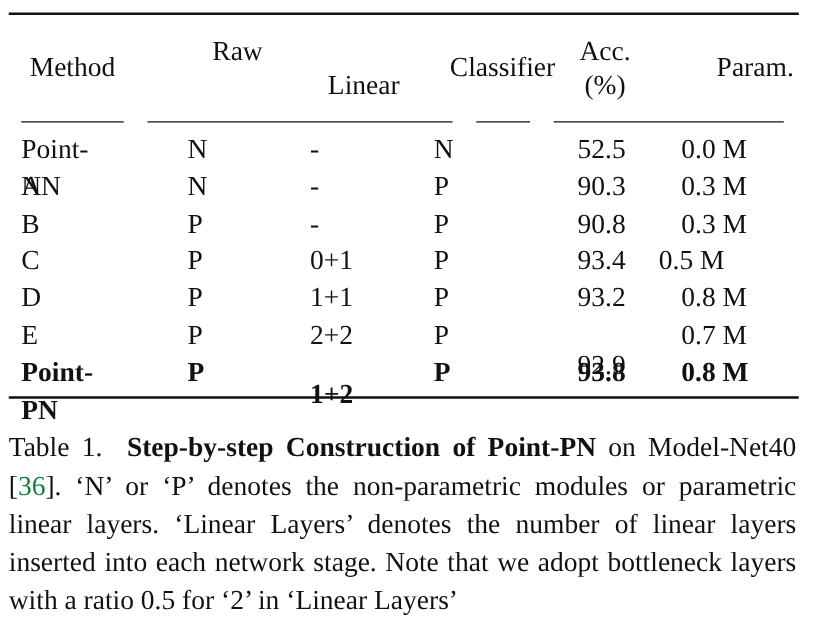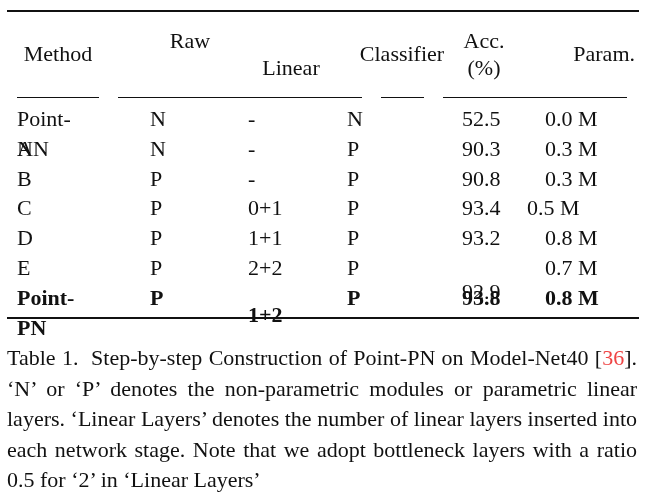--- a/index.html
+++ b/index.html
@@ -11,22 +11,22 @@
   .toprule { left: 7px; top: 10px; width: 632px; height: 2px; }
   .botrule { left: 7px; top: 317px; width: 632px; height: 2px; }
   .midrule { top: 97px; height: 1px; }
   .hdr { position: absolute; font-size: 22px; line-height: 27px; text-align: center; }
   .cell { position: absolute; font-size: 22px; line-height: 30px; text-align: left; }
   .bold { font-weight: bold; }
   .caption {
     position: absolute; left: 7px; top: 343px; width: 630px;
     font-size: 22px; line-height: 30.5px; text-align: justify;
   }
-  .caption .cite { color: #ef4444; }
-  .caption b { font-weight: normal; }
+  .caption .cite { color: #15803d; }
+  .caption b { font-weight: bold; }
 </style>
 </head>
 <body>
 
 <div>
   <div class="rule toprule"></div>
 
   <div class="hdr" style="left:17px;width:82px;top:40px;"><span>Method</span></div>
   <div class="hdr" style="left:150px;width:80px;top:27px;"><span>Raw</span><br></div>
   <div class="hdr" style="left:248px;width:86px;top:27px;"><br><span>Linear</span></div>

